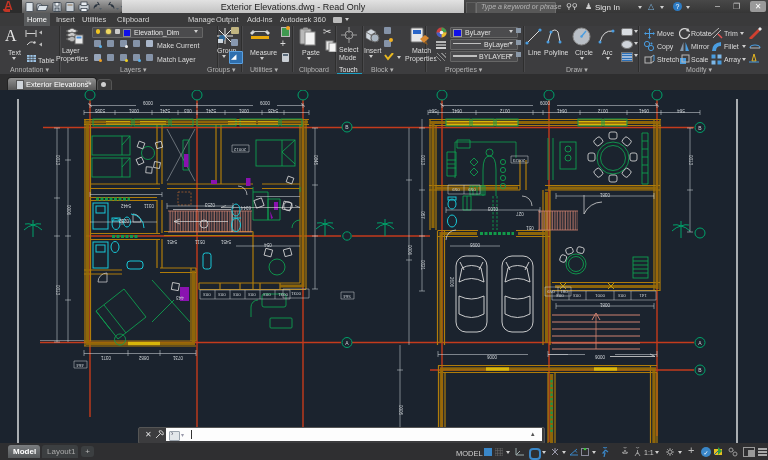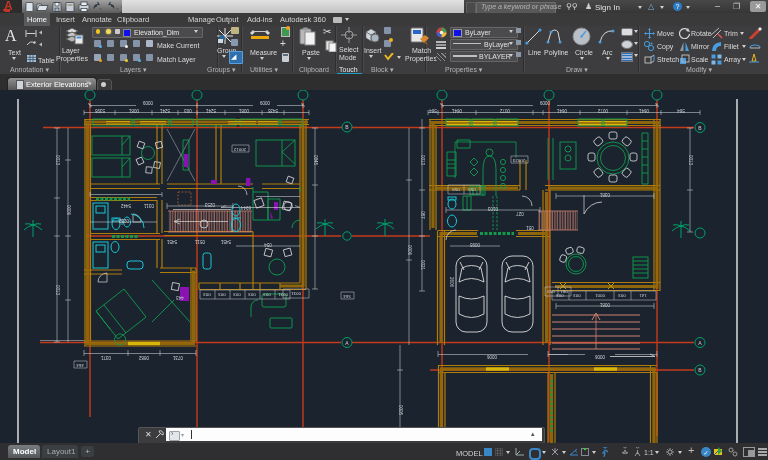--- a/index.html
+++ b/index.html
@@ -45,40 +45,41 @@
         <rect x="57" y="1" width="6" height="3.5" fill="#e8ecf0"></rect>
         <rect x="57" y="7.5" width="6" height="3" fill="#eef1f4"></rect>
  </g>
  <path d="M70 7.5 q0.5-4.5 5-4 l-1.5-2.5 M73.5 3.5 l-2 2.5" stroke="#2b3540" fill="none" stroke-width="1.1"></path>
  <path d="M78 7 l-1.5 2 -1.5-2z" fill="#55606a"></path>
  <path d="M90 7.5 q-0.5-4.5-5-4 l1.5-2.5 M86.5 3.5 l2 2.5" stroke="#2b3540" fill="none" stroke-width="1.1"></path>
  <path d="M95 7 l-1.5 2 -1.5-2z" fill="#55606a"></path>
  <path d="M96 3 h4 M99.5 5 l-1.5 2 -1.5-2z" fill="#55606a" stroke="none"></path>
 </svg>
 <div class="ab" id="titlemid"></div>
+<div class="tx" style="left:122px;top:2px;width:342px;text-align:center;font-size:9px;color:#222;">Exterior Elevations.dwg - Read Only</div>
 <div class="ab" id="titleright"></div>
 <div class="ab" style="left:466px;top:1.5px;width:8px;height:10px;background:#4a4a4a;border:1px solid #5e5e5e;"></div>
 <div class="ab" style="left:476px;top:1.5px;width:78px;height:10px;background:#585858;border:1px solid #6e6e6e;border-radius:1px;"></div>
 <div class="tx" style="left:481px;top:3px;font-size:7px;font-style:italic;color:#b5b5b5;">Type a keyword or phrase</div>
 <div class="tx" style="left:566px;top:2px;font-size:8px;color:#d8d8d8;">⚲⚲</div>
 <div class="tx" style="left:585px;top:2px;font-size:8px;color:#cfcfcf;">♟</div>
 <div class="tx" style="left:595px;top:3px;font-size:8px;color:#e2e2e2;">Sign In</div>
 <div class="car" style="left:638px;top:6px;"></div>
 <div class="tx" style="left:648px;top:2px;font-size:8px;color:#7ab3e0;">△</div>
 <div class="car" style="left:660px;top:6px;"></div>
 <div class="ab" style="left:673px;top:2px;width:9px;height:9px;border-radius:5px;background:#2c7bc4;color:#fff;font-size:7px;text-align:center;line-height:9px;">?</div>
 <div class="car" style="left:686px;top:6px;"></div>
 <div class="tx" style="left:715px;top:1px;font-size:9px;color:#d5d5d5;">–</div>
 <div class="tx" style="left:733px;top:2px;font-size:8px;color:#d5d5d5;">❐</div>
 <div class="ab" style="left:750px;top:1px;width:16px;height:11px;background:#9a9a9a;border-radius:2px;color:#fff;font-size:8px;text-align:center;line-height:11px;">✕</div>
 
 <div class="ab" id="tabrow"></div>
 <div class="rtab act" style="left:24px;">Home</div>
 <div class="rtab" style="left:53px;">Insert</div>
-<div class="rtab" style="left:79px;">Annotate</div>
+<div class="rtab" style="left:79px;">Utilities</div>
 <div class="rtab" style="left:114px;">Clipboard</div>
 <div class="rtab" style="left:154px;margin-top:17px;">View</div>
 <div class="rtab" style="left:185px;">Manage</div>
 <div class="rtab" style="left:213px;">Output</div>
 <div class="rtab" style="left:244px;">Add-ins</div>
 <div class="rtab" style="left:277px;">Autodesk 360</div>
 <div class="ab" style="left:333px;top:17px;width:9px;height:6px;background:#bbb;border-radius:1px;"></div>
 <div class="car" style="left:345px;top:18px;"></div>
 
 <div class="ab" id="ribbon"></div>

